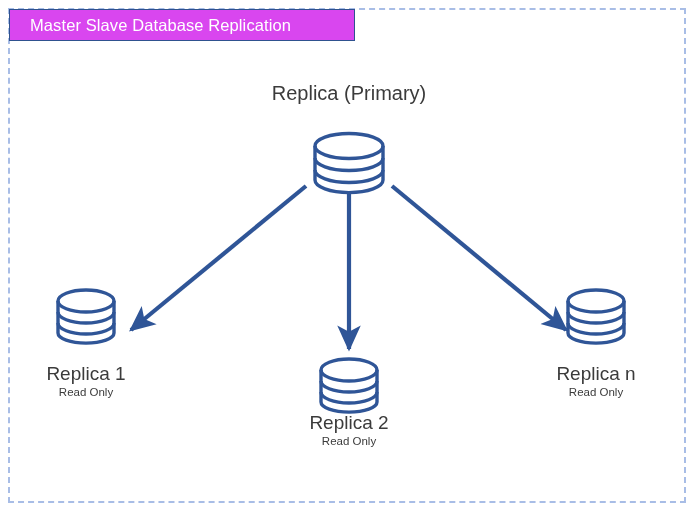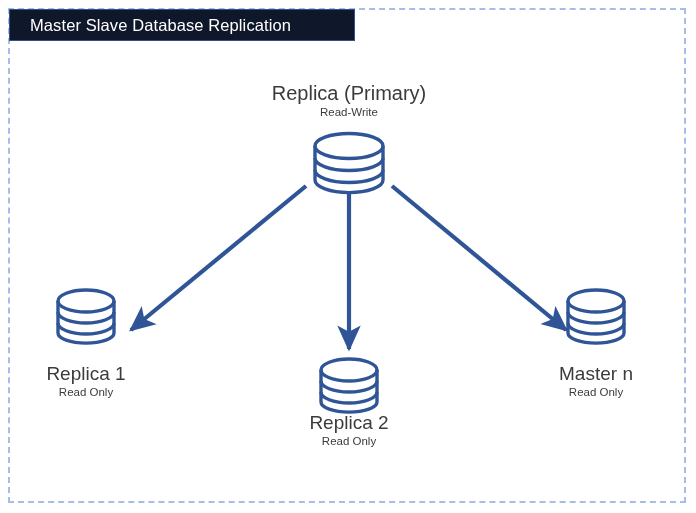--- a/index.html
+++ b/index.html
@@ -27,21 +27,21 @@
     border: 2px dashed #a8bde6;
     box-sizing: border-box;
   }
   
   #title-banner {
     position: absolute;
     left: 9px;
     top: 9px;
     width: 346px;
     height: 32px;
-    background: #0f172a;
+    background: #d946ef;
     border: 1px solid #2f528f;
     box-sizing: border-box;
     display: flex;
     align-items: center;
   }
   #title-text {
     color: #ffffff;
     font-size: 16.5px;
     letter-spacing: .1px;
     padding-left: 20px;
@@ -130,31 +130,30 @@
     <g fill="none" stroke="#2f5597" stroke-width="3.4">
       <path d="M568,301 L568,333 A25,9 0 0 0 624,333 L624,301"></path>
       <ellipse cx="596" cy="301" rx="28" ry="11"></ellipse>
       <path d="M568,312 A28,11 0 0 0 624,312"></path>
       <path d="M568,323 A28,11 0 0 0 624,323"></path>
     </g>
   </svg>
 
   <div class="node-label" style="left:199px; top:82px; width:300px;">
     <div class="node-title master-title">Replica (Primary)</div>
-    <div class="node-sub">Read-Write</div>
   </div>
 
   <div class="node-label" style="left:-14px; top:362px; width:200px;">
     <div class="node-title">Replica 1</div>
     <div class="node-sub">Read Only</div>
   </div>
 
   <div class="node-label" style="left:249px; top:411px; width:200px;">
     <div class="node-title">Replica 2</div>
     <div class="node-sub">Read Only</div>
   </div>
 
   <div class="node-label" style="left:496px; top:362px; width:200px;">
-    <div class="node-title">Master n</div>
+    <div class="node-title">Replica n</div>
     <div class="node-sub">Read Only</div>
   </div>
 
 </div>
 
 </body></html>

